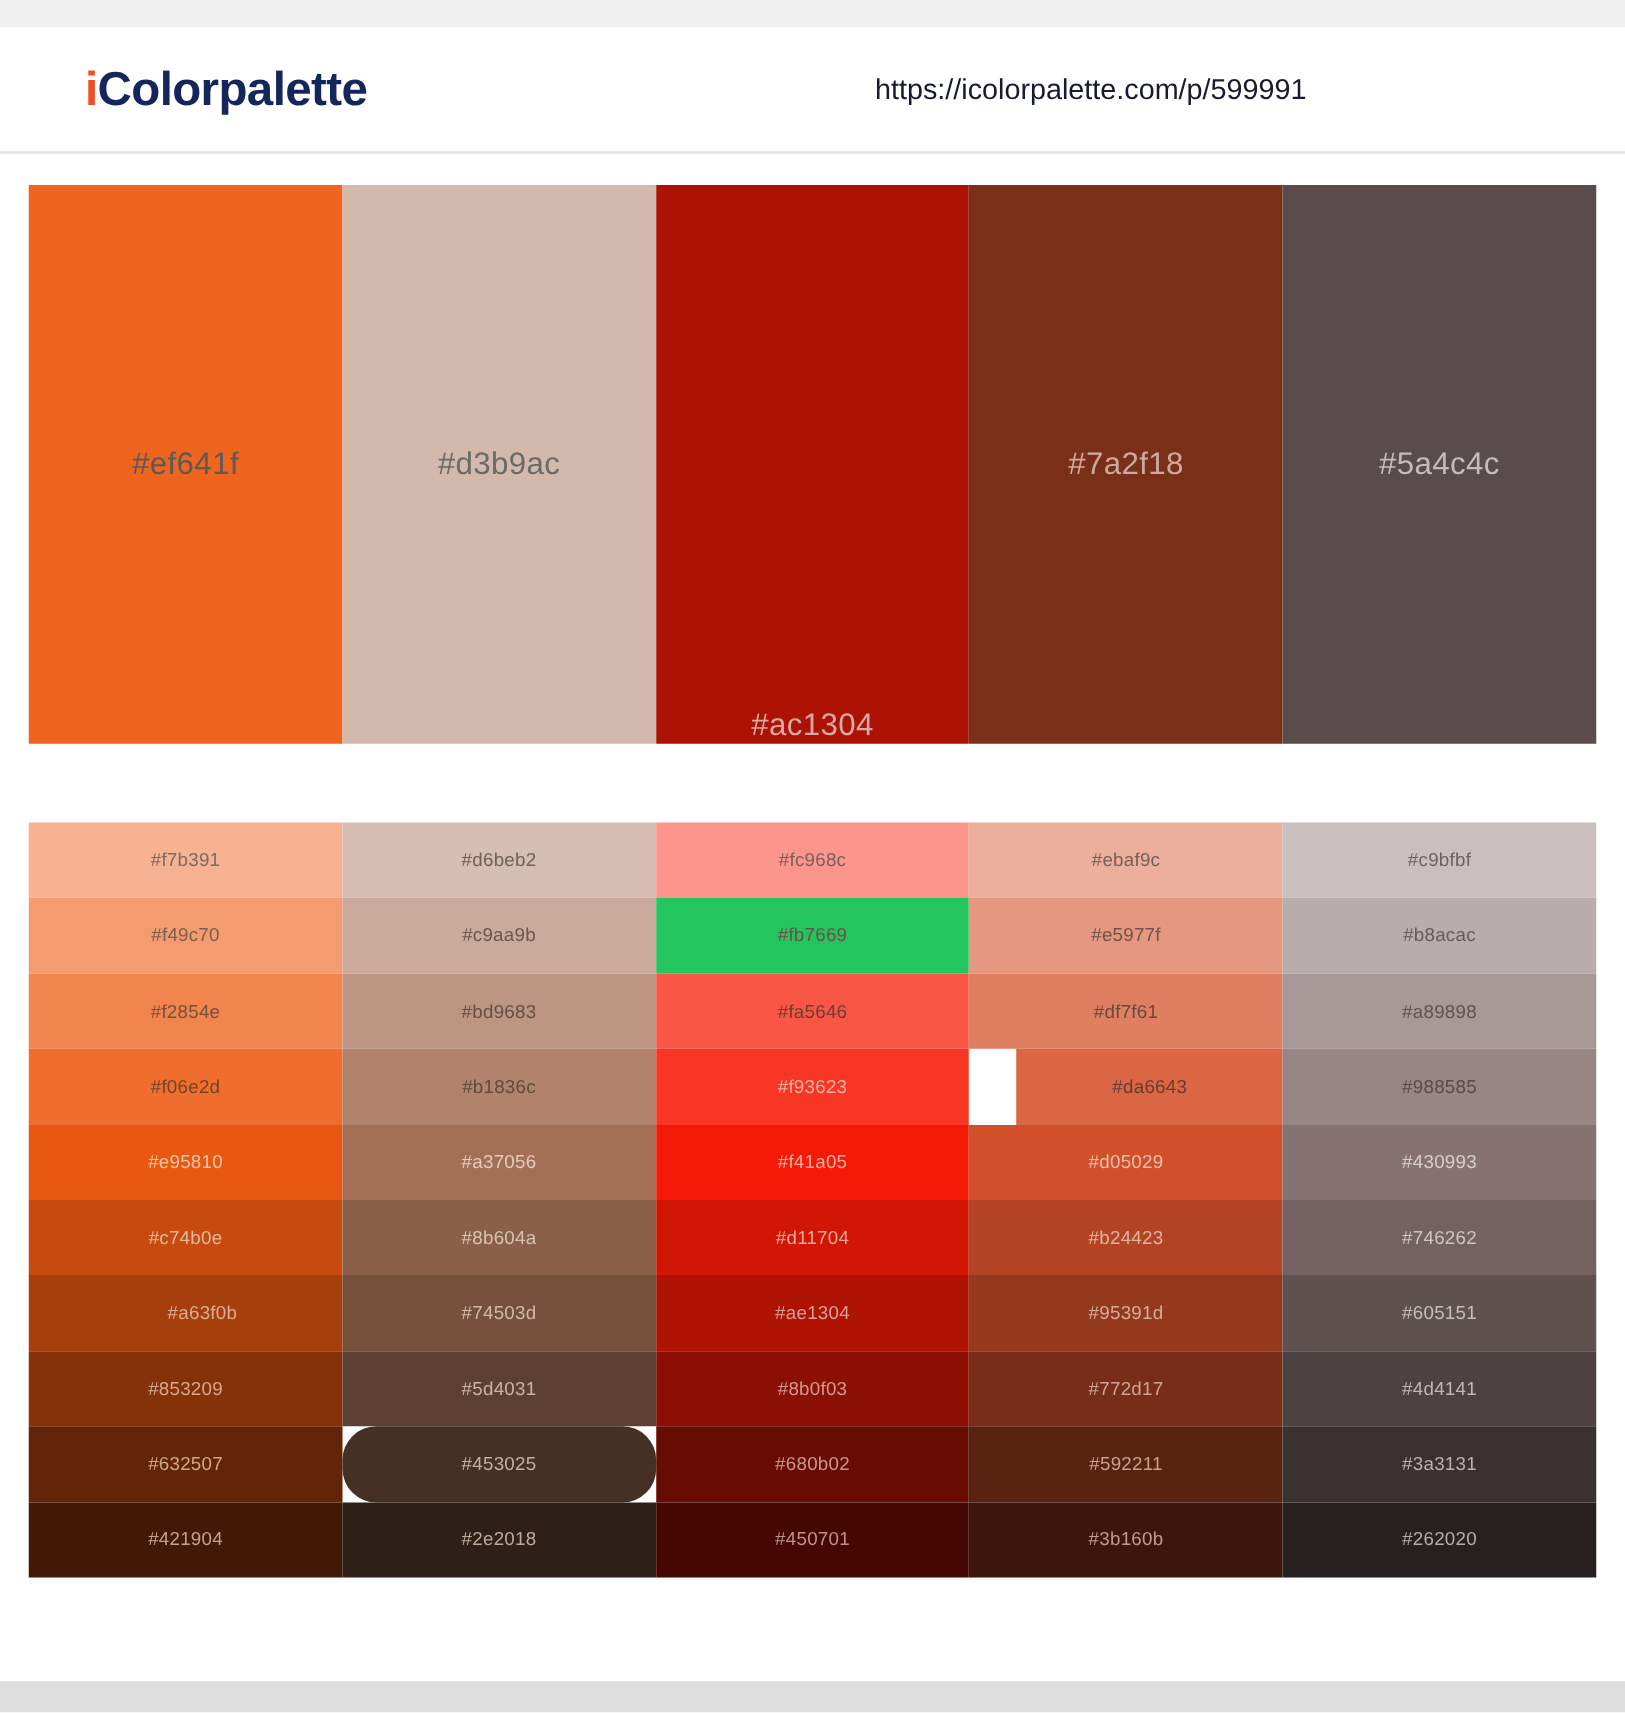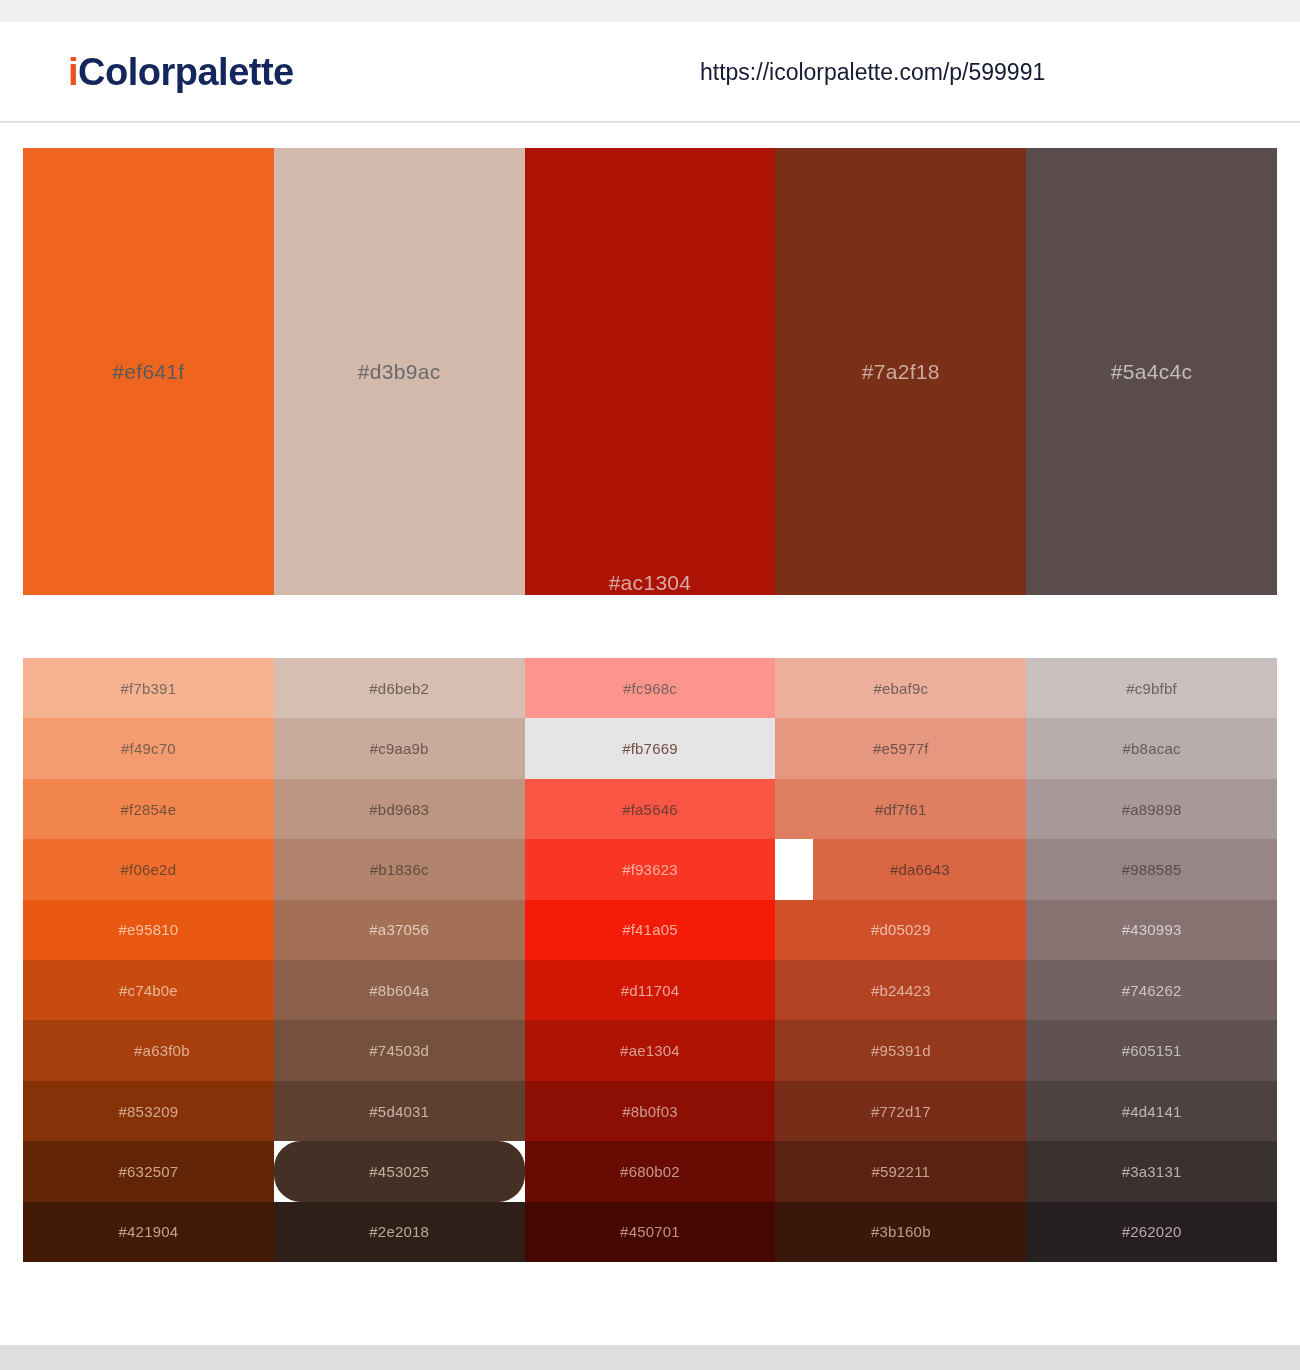--- a/index.html
+++ b/index.html
@@ -60,21 +60,21 @@
     width: 1254px;
     height: 447px;
     display: flex;
   }
   .main-swatch {
     flex: 1 1 0;
     height: 100%;
     display: flex;
     align-items: center;
     justify-content: center;
-    font-size: 21px;
+    font-size: 25px;
     letter-spacing: 0.3px;
   }
 
   
   .shade-grid {
     position: absolute;
     left: 23px;
     top: 658px;
     width: 1254px;
     height: 604px;
@@ -198,21 +198,21 @@
           <span style="color: rgb(195, 174, 159);">#453025</span>
         </div>
         <div class="shade-cell" style="background: rgb(46, 32, 24);">
           <span style="color: rgb(189, 168, 154);">#2e2018</span>
         </div>
       </div>
       <div class="shade-col">
         <div class="shade-cell" style="background: rgb(252, 150, 140);">
           <span style="color: rgb(122, 95, 91);">#fc968c</span>
         </div>
-        <div class="shade-cell" style="background: #e5e5e5;">
+        <div class="shade-cell" style="background: #22c55e;">
           <span style="color: rgb(117, 77, 70);">#fb7669</span>
         </div>
         <div class="shade-cell" style="background: rgb(250, 86, 70);">
           <span style="color: rgb(110, 60, 51);">#fa5646</span>
         </div>
         <div class="shade-cell" style="background: rgb(249, 54, 35);">
           <span style="color: rgb(246, 176, 163);">#f93623</span>
         </div>
         <div class="shade-cell" style="background: rgb(244, 26, 5);">
           <span style="color: rgb(244, 174, 160);">#f41a05</span>

